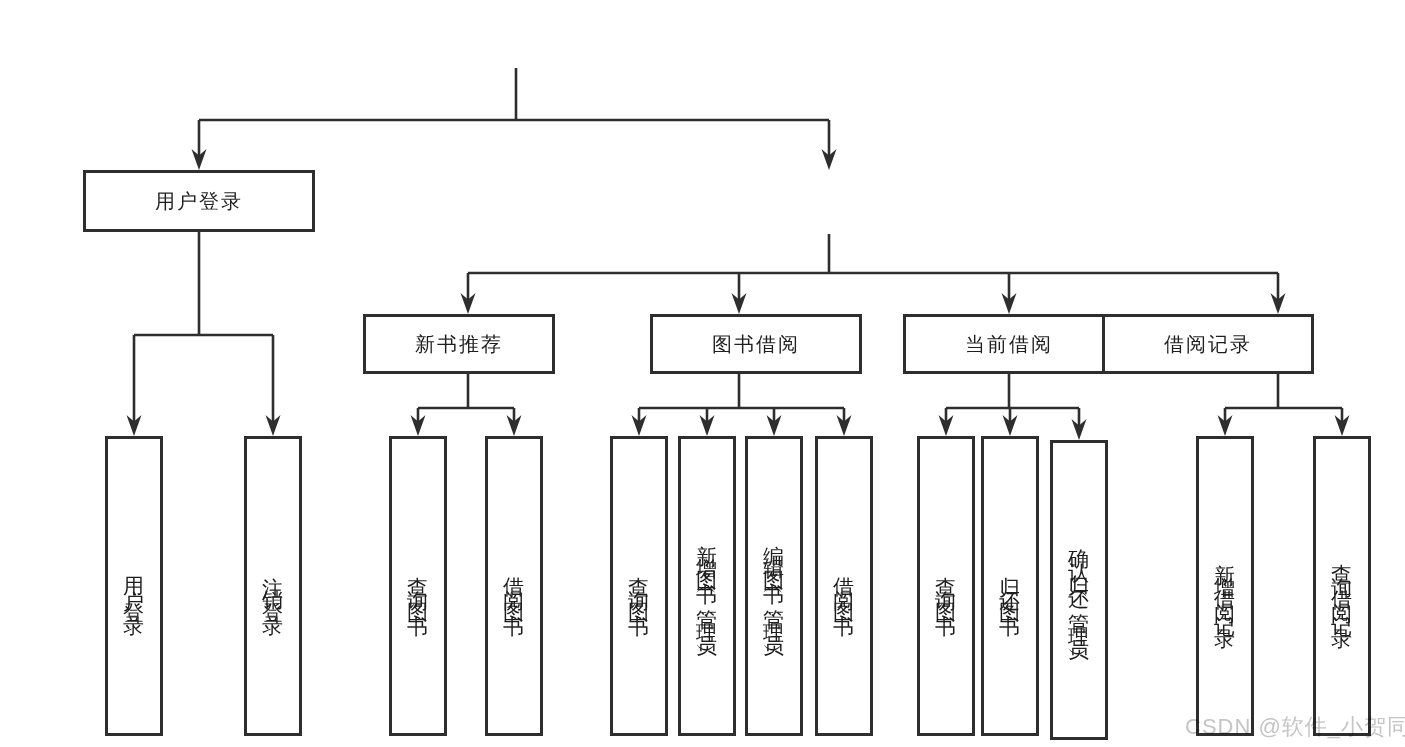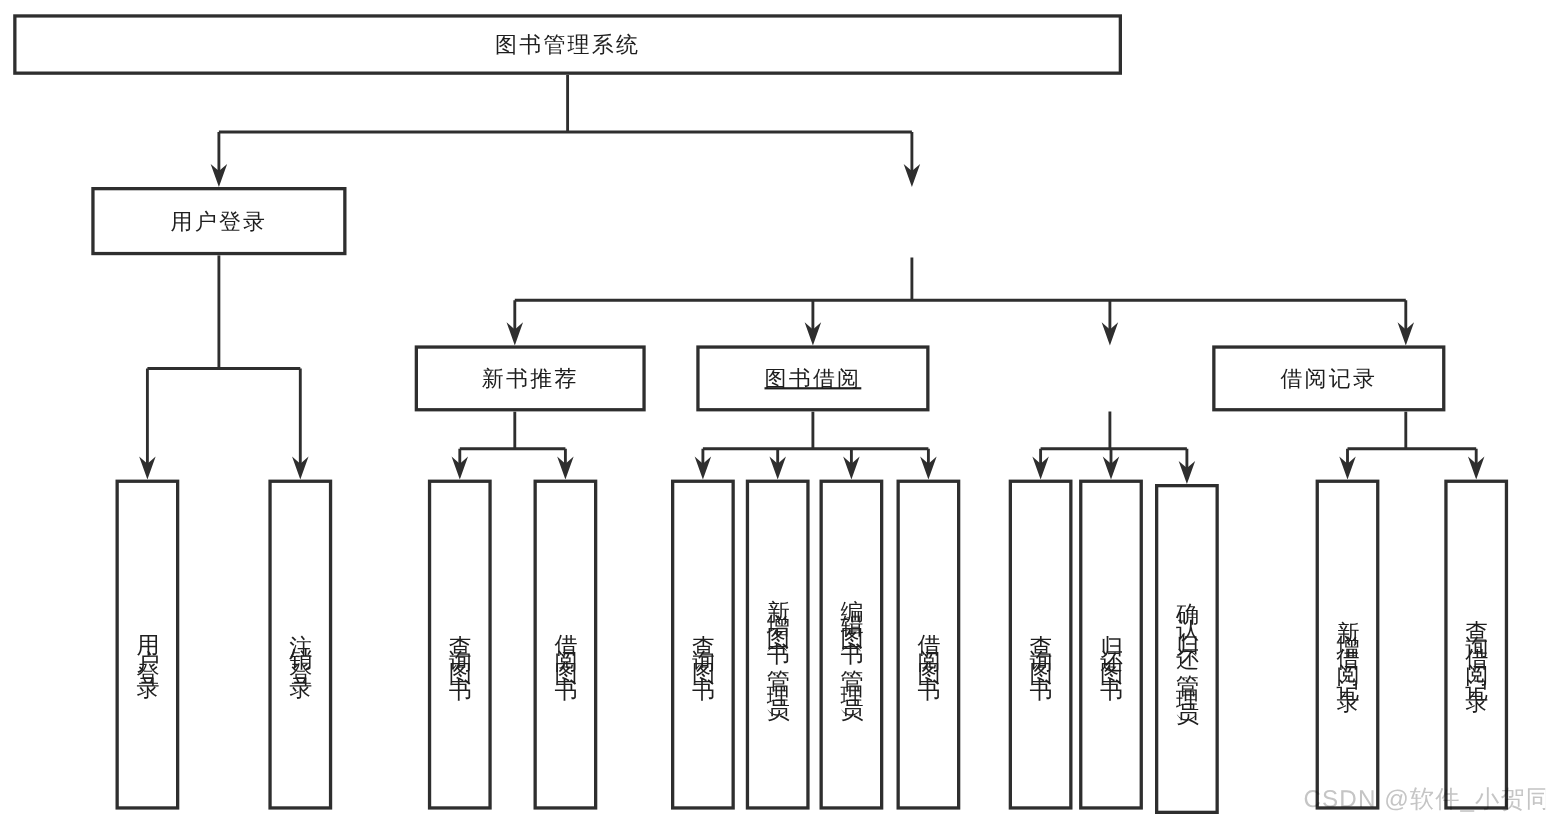--- a/index.html
+++ b/index.html
@@ -16,22 +16,22 @@
   .box.h span { letter-spacing:2px; white-space:nowrap; }
   .box.v { font-size:21px; }
   .box.v .vtext {
     writing-mode:vertical-rl; text-orientation:mixed;
     letter-spacing:13px; line-height:1; white-space:nowrap;
   }
   
   .n-root { left:12px;  top:13px;  width:1008px; height:55px; }
   .n-l2a  { left:83px;  top:170px; width:232px;  height:62px; }
   .n-l2b  { left:712px; top:170px; width:235px;  height:64px; }
-  .n-l3a  { left:377px; top:314px; width:210px;  height:60px; }
-  .n-l3b  { left:633px; top:314px; width:212px;  height:60px;text-decoration:underline; }
+  .n-l3a  { left:363px; top:314px; width:192px;  height:60px; }
+  .n-l3b  { left:650px; top:314px; width:212px;  height:60px; }
   .n-l3c  { left:903px; top:314px; width:212px;  height:60px; }
   .n-l3d  { left:1102px;top:314px; width:212px;  height:60px; }
   .leaf   { top:436px; width:58px; height:300px; }
   .n-g1a { left:105px; }  .n-g1b { left:244px; }
   .n-g2a { left:389px; }  .n-g2b { left:485px; }
   .n-g3a { left:610px; }  .n-g3b { left:678px; } .n-g3c { left:745px; } .n-g3d { left:815px; }
   .n-g4a { left:917px; }  .n-g4b { left:981px; } .n-g4c { left:1050px; top:440px; }
   .n-g5a { left:1196px; } .n-g5b { left:1313px; }
   .watermark {
     position:absolute; left:1185px; top:712px; z-index:5;
@@ -77,33 +77,33 @@
       <polygon points="774,436 766.5,415 774,421.5 781.5,415"></polygon>
       <polygon points="844,436 836.5,415 844,421.5 851.5,415"></polygon>
       <polygon points="946,436 938.5,415 946,421.5 953.5,415"></polygon>
       <polygon points="1010,436 1002.5,415 1010,421.5 1017.5,415"></polygon>
       <polygon points="1079,440 1071.5,419 1079,425.5 1086.5,419"></polygon>
       <polygon points="1225,436 1217.5,415 1225,421.5 1232.5,415"></polygon>
       <polygon points="1342,436 1334.5,415 1342,421.5 1349.5,415"></polygon>
     </g>
   </svg>
 
-  <div class="box h n-root">
-    <span>图书管理系统</span>
-  </div>
 
   <div class="box h n-l2a">
     <span>用户登录</span>
   </div>
 
   <div class="box h n-l3a">
     <span>新书推荐</span>
   </div>
   <div class="box h n-l3b">
     <span>图书借阅</span>
+  </div>
+  <div class="box h n-l3c">
+    <span>当前借阅</span>
   </div>
   <div class="box h n-l3d">
     <span>借阅记录</span>
   </div>
 
   <div class="box v leaf n-g1a">
     <span class="vtext">用户登录</span>
   </div>
   <div class="box v leaf n-g1b">
     <span class="vtext">注销登录</span>

